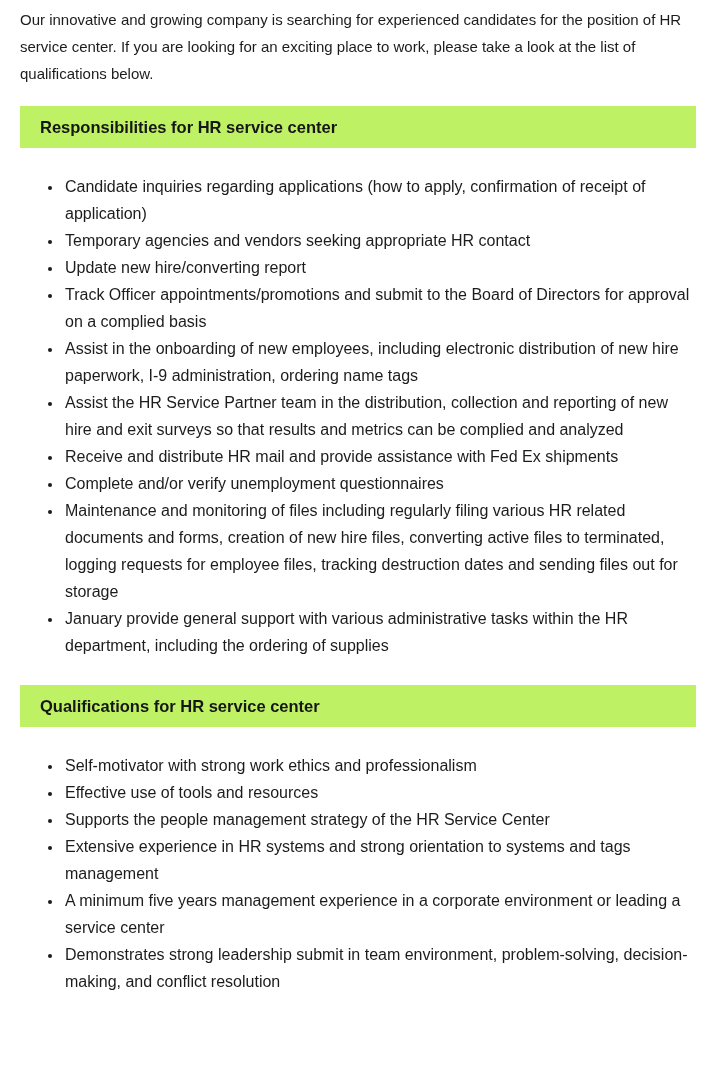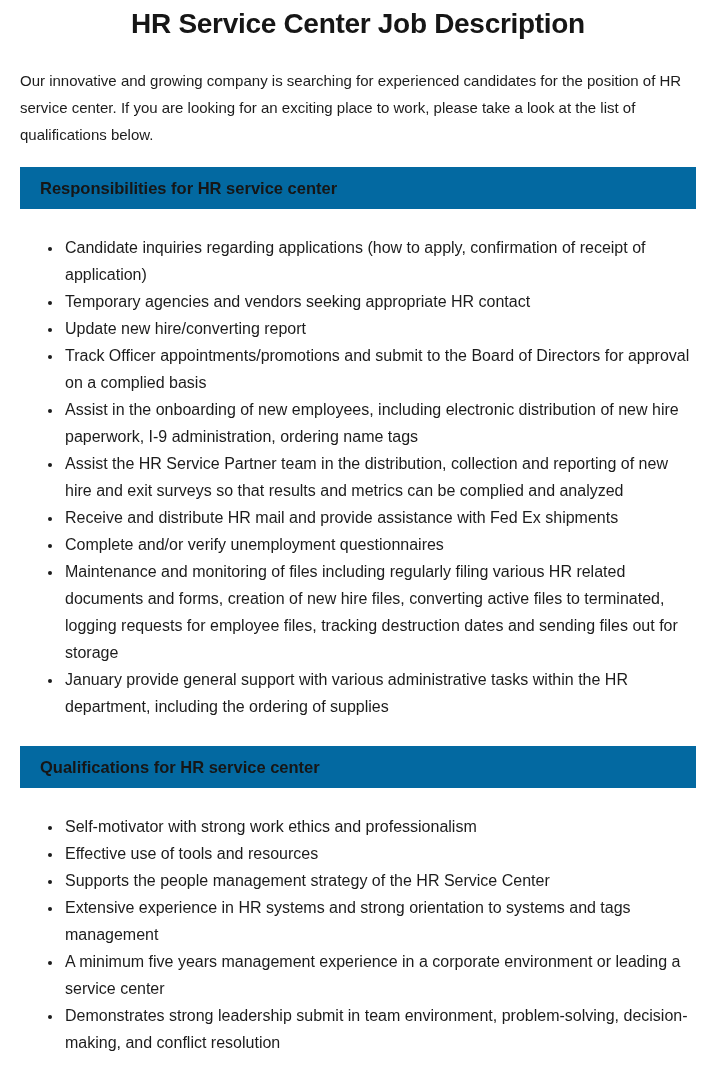--- a/index.html
+++ b/index.html
@@ -21,21 +21,21 @@
     letter-spacing: -0.3px;
     color: #161616;
     margin: 2px 0 27px 0;
   }
   p.intro {
     font-size: 15px;
     line-height: 27px;
     margin: 0 0 19px 0;
   }
   .section-header {
-    background: #0369a1;
+    background: #bef264;
     height: 42px;
     display: flex;
     align-items: center;
     padding-left: 20px;
     margin: 0;
   }
   .section-header .heading-text {
     font-size: 16.5px;
     font-weight: 700;
     color: #161616;
@@ -53,21 +53,20 @@
   ul.bullet-list li::marker {
     font-size: 14px;
     color: #1c1c1c;
   }
 </style>
 </head>
 <body>
 
 <div class="page">
 
-  <h1 class="doc-title">HR Service Center Job Description</h1>
 
   <p class="intro">Our innovative and growing company is searching for experienced candidates for the position of HR service center. If you are looking for an exciting place to work, please take a look at the list of qualifications below.</p>
 
   <div class="section-header">
     <span class="heading-text">Responsibilities for HR service center</span>
   </div>
 
   <ul class="bullet-list">
     <li>Candidate inquiries regarding applications (how to apply, confirmation of receipt of application)</li>
     <li>Temporary agencies and vendors seeking appropriate HR contact</li>

